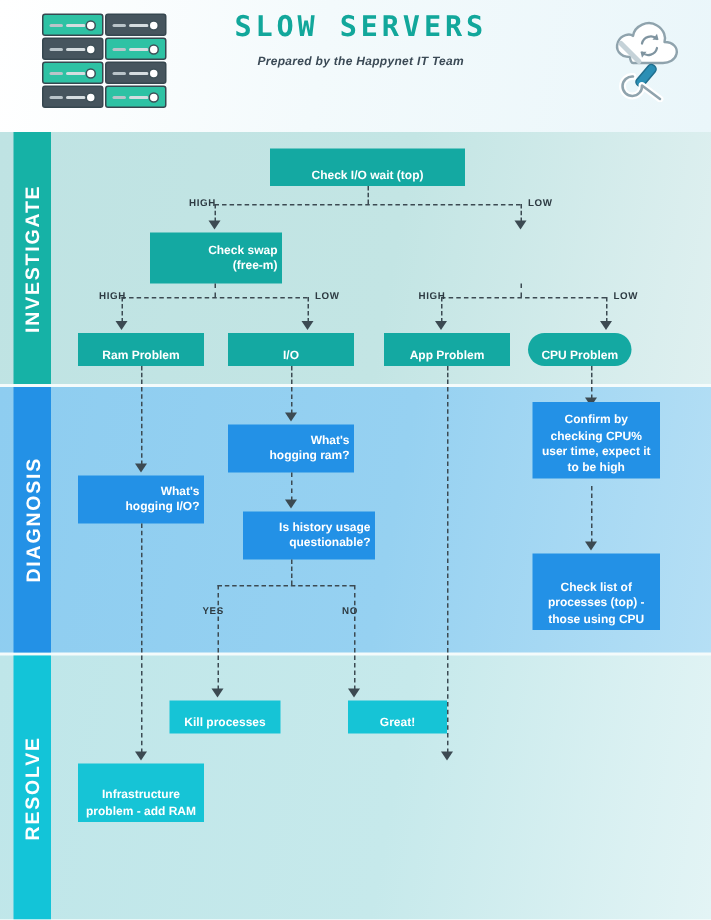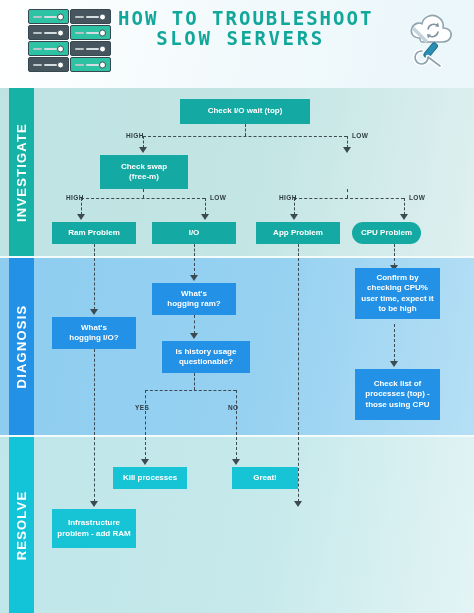--- a/index.html
+++ b/index.html
@@ -51,21 +51,21 @@
     display:flex;align-items:center;justify-content:center;}
   .side-tab span{
     transform:rotate(-90deg);white-space:nowrap;color:#ffffff;
     font-size:13px;font-weight:bold;letter-spacing:1.2px;
   }
   #tab-investigate{background:#16b2a6;}
   #tab-diagnosis{background:#2391e6;}
   #tab-resolve{background:#13c4d8;}
 
   
-  .box{position:absolute;display:flex;align-items:center;justify-content:center;
+  .box{position:absolute;display:flex;align-items:flex-end;justify-content:center;
     text-align:center;color:#ffffff;font-size:8px;line-height:10.5px;
     font-weight:bold;padding:2px 3px;box-sizing:border-box;}
   .box.teal{background:#14a9a2;}
   .box.blue{background:#2391e6;}
   .box.cyan{background:#16c4d6;}
 
   
   .vline{position:absolute;width:0;border-left:1.4px dashed #3c4a52;}
   .hline{position:absolute;height:0;border-top:1.4px dashed #3c4a52;}
   .arrow{position:absolute;width:0;height:0;
@@ -122,22 +122,22 @@
           <span class="ru-led"></span>
         </div>
       <div class="rack-unit" style="left:42px;top:48px;width:39px;height:13px;background:#2ec2a4;border:1.4px solid #36474f;">
         <span class="ru-dots"></span>
           <span class="ru-bar"></span>
           <span class="ru-led"></span>
         </div>
     </div>
 
     <div id="title-block">
-      <div class="title-line l1">HOW TO TROUBLESHOOT</div>
       <div class="title-line l2">SLOW SERVERS</div>
+      <div id="subtitle">Prepared by the Happynet IT Team</div>
     </div>
 
     <div id="cloudtool">
       <svg viewBox="0 0 58 60" width="58" height="60">
 
         <path d="M18 30 C11 30 8 25 10 20 C12 15 18 14 20 16 C21 9 30 5 36 9
                  C41 12 42 17 41 20 C47 20 50 24 49 28 C48 32 44 34 40 34
                  L20 34 C19 34 18 32 18 30 Z" fill="#ffffff" stroke="#8fa3ad" stroke-width="1.6" stroke-linejoin="round"></path>
 
         <path d="M26 21 A6 6 0 0 1 36 18" fill="none" stroke="#7f94a0" stroke-width="1.5" stroke-linecap="round"></path>

